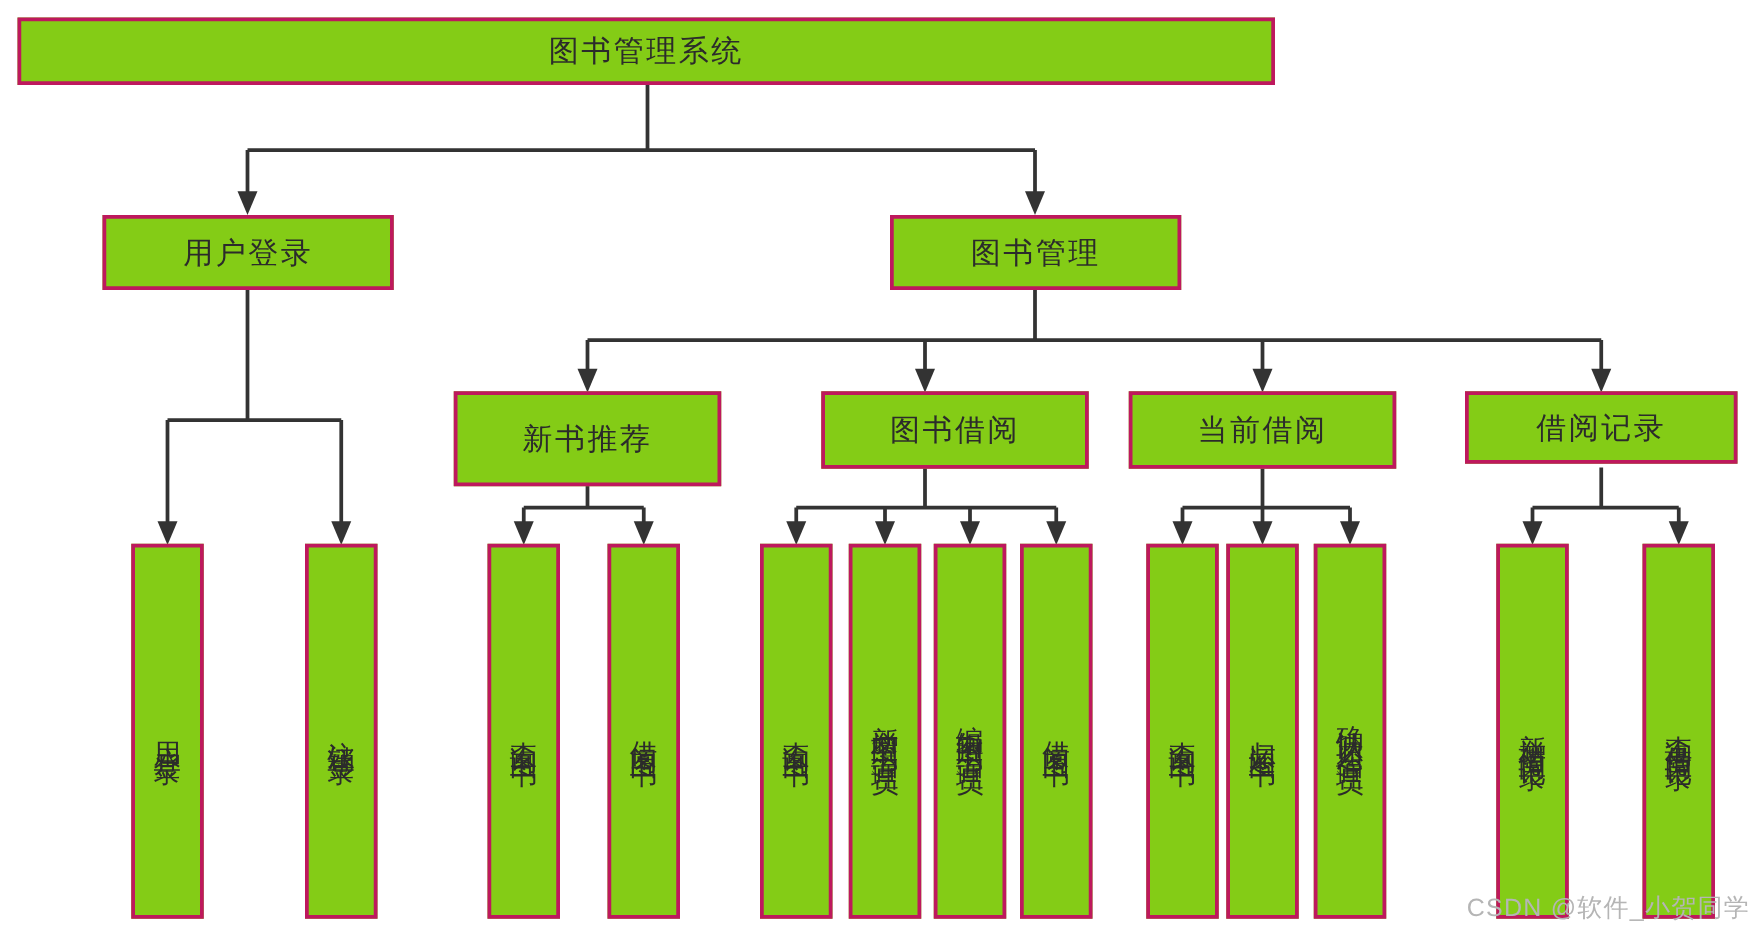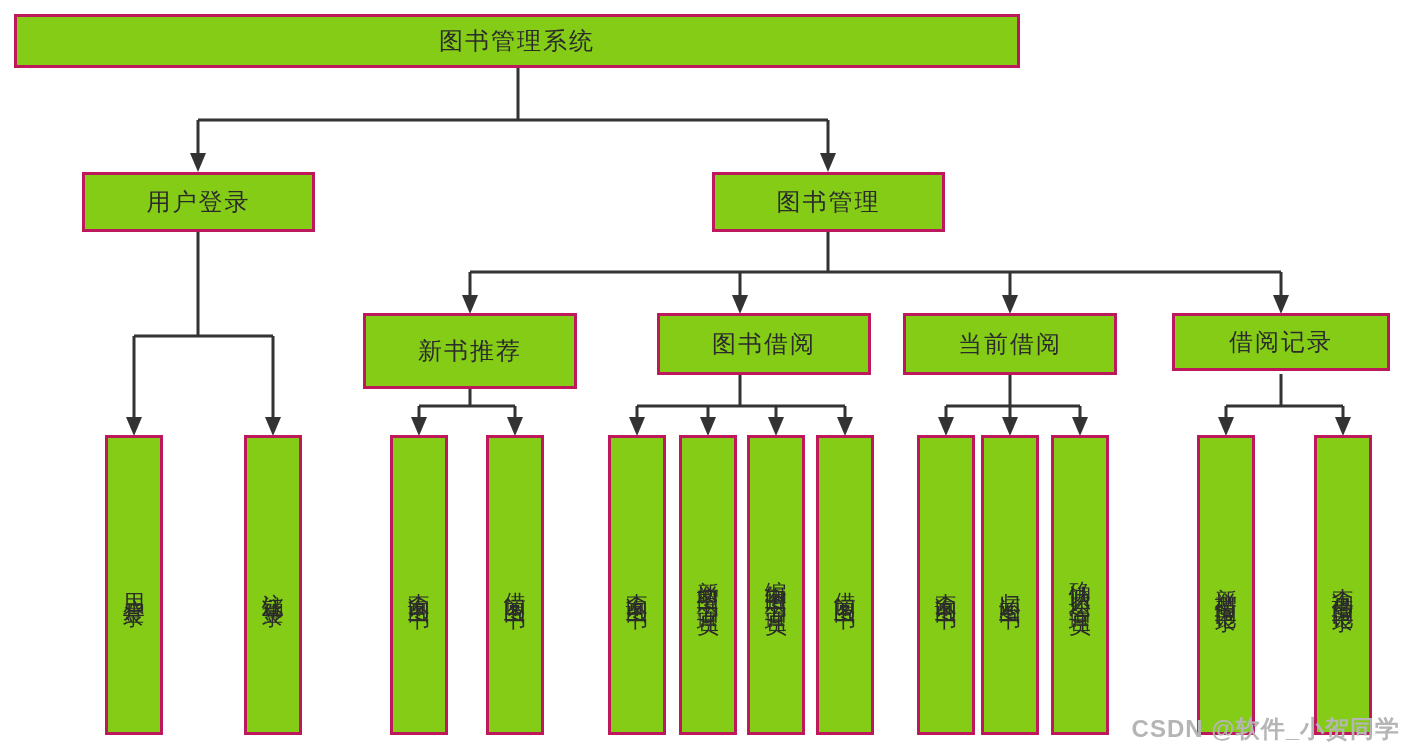--- a/index.html
+++ b/index.html
@@ -5,22 +5,22 @@
   html,body{margin:0;padding:0;background:#ffffff;}
   body{font-family:"Liberation Sans","DejaVu Sans",sans-serif;}
   #canvas{position:relative;width:1405px;height:747px;background:#ffffff;overflow:hidden;}
   svg.wires{position:absolute;left:0;top:0;width:1405px;height:747px;z-index:1;}
   .node{position:absolute;box-sizing:border-box;border:3px solid #be185d;background:#84cc16;
         display:flex;align-items:center;justify-content:center;color:#2b2b2b;z-index:2;}
   .hnode{font-size:24px;letter-spacing:2px;}
   .leaf{width:58px;top:435px;height:300px;}
   .leaf .vtext{writing-mode:vertical-rl;text-orientation:mixed;font-size:22px;
                letter-spacing:5px;line-height:1.25;white-space:nowrap;color:#2b2b2b;}
-  .watermark{position:absolute;right:5px;top:713px;font-size:24px;color:#b5b5b5;
-             letter-spacing:1px;z-index:3;font-weight:bold;}
+  .watermark{position:absolute;right:5px;top:713px;font-size:20px;color:#b5b5b5;
+             letter-spacing:1px;z-index:3;}
 </style>
 </head>
 <body>
 
 <div id="canvas">
 
   <svg class="wires" viewBox="0 0 1405 747">
     <g stroke="#333333" stroke-width="3" fill="none">
       <path d="M518 67 V120 M198 120 H828 M198 120 V156 M828 120 V156"></path>
       <path d="M198 231 V336 M134 336 H273 M134 336 V420 M273 336 V420"></path>

